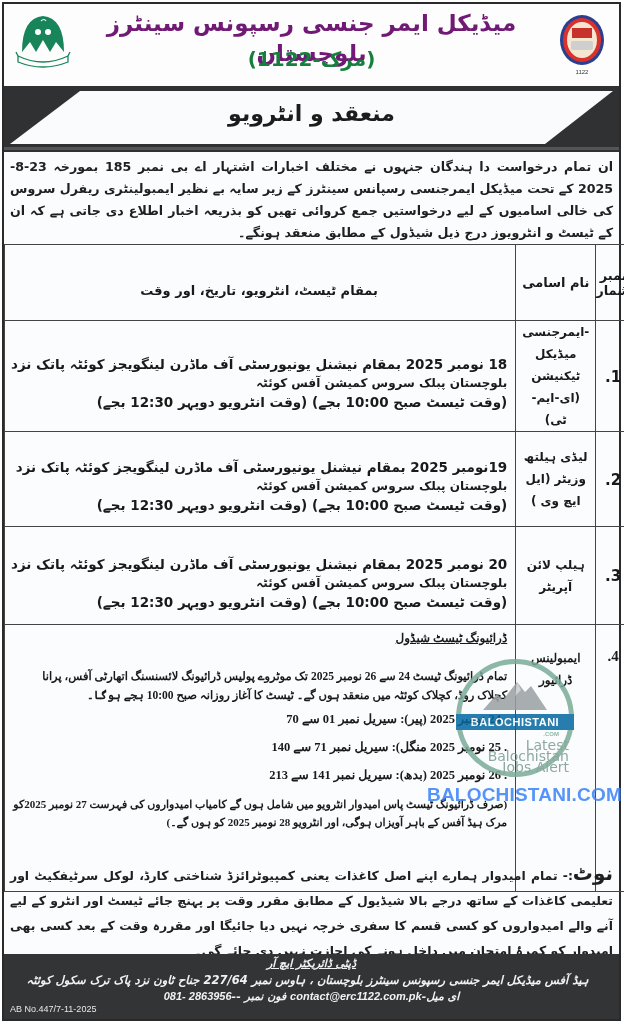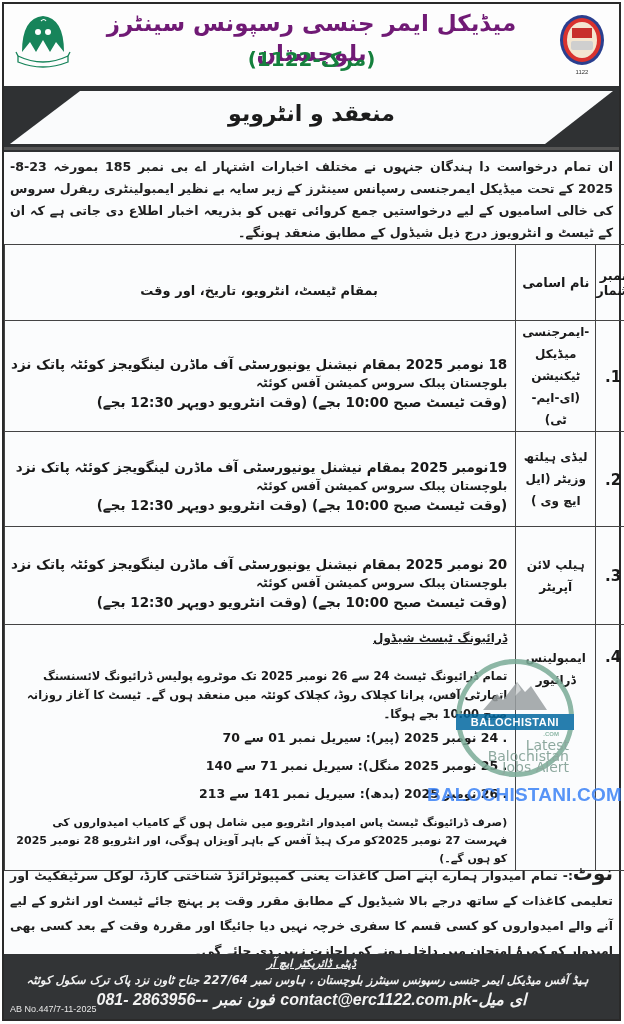--- a/index.html
+++ b/index.html
@@ -36,32 +36,32 @@
   .name-text { font-size: 12px; font-weight: bold; line-height: 22px; display: block; padding: 0 6px; }
   .detail-line { display: block; font-size: 12px; font-weight: bold; line-height: 19px; white-space: nowrap; }
   .detail-line.big { font-size: 13.5px; }
   .detail-heading { display: block; font-size: 12px; font-weight: bold; text-decoration: underline; line-height: 18px; margin-bottom: 20px; }
   .detail-sched { display: block; font-size: 12.5px; font-weight: bold; line-height: 28px; }
   .detail-para { display: block; font-size: 11.5px; font-weight: bold; line-height: 19px; }
   .detail-small { display: block; font-size: 11px; font-weight: bold; line-height: 18px; margin-top: 6px; }
   .row1 td { height: 77px; }
   .row2 td { height: 95px; }
   .row3 td { height: 98px; }
-  .row4 td { height: 231px; }
+  .row4 td { height: 267px; font-family: Liberation Serif, serif; }
   .row4 .c-name, .row4 .c-serial { vertical-align: top; padding-top: 22px; }
 
   
   .note { position: absolute; left: 6px; right: 6px; top: 857px; direction: rtl; text-align: justify; font-size: 12.4px; font-weight: bold; line-height: 25px; color: #202020; }
   .note-label { font-size: 20px; font-weight: bold; }
 
   
   .footer { position: absolute; left: 0; top: 950px; width: 615px; height: 65px; background: #323436; color: #f2f2f2; }
   .footer-title { position: absolute; left: 0; right: 0; top: 3px; text-align: center; direction: rtl; font-size: 11px; font-weight: bold; text-decoration: underline; font-style: italic; }
   .footer-addr { position: absolute; left: 0; right: 8px; top: 19px; text-align: center; direction: rtl; font-size: 11.5px; font-weight: bold; font-style: italic; }
-  .footer-contact { position: absolute; left: 0; right: 0; top: 36px; text-align: center; direction: rtl; font-size: 16px; font-weight: bold; font-style: italic; }
+  .footer-contact { position: absolute; left: 0; right: 0; top: 36px; text-align: center; direction: rtl; font-size: 11px; font-weight: bold; font-style: italic; }
   .footer-contact .ltr { direction: ltr; unicode-bidi: embed; font-family: "Liberation Sans", sans-serif; }
   .footer-ab { position: absolute; left: 6px; top: 50px; font-size: 9px; font-family: "Liberation Sans", sans-serif; color: #e8e8e8; }
 
   
   .wm-circle { position: absolute; left: 452px; top: 655px; width: 118px; height: 118px; border: 5px solid #7aab97; border-radius: 50%; opacity: 0.85; }
   .wm-mount { position: absolute; left: 22px; top: 12px; width: 64px; height: 34px; }
   .wm-banner { position: absolute; left: -5px; top: 50px; width: 118px; height: 16px; background: #0369a1; color: #fff; font-family: "Liberation Sans", sans-serif; font-weight: bold; font-size: 11px; text-align: center; line-height: 16px; letter-spacing: 0.5px; }
   .wm-com { position: absolute; right: 10px; top: 67px; font-size: 6px; font-family: "Liberation Sans", sans-serif; color: #7aab97; font-weight: bold; }
   .wm-tag { position: absolute; left: 0; right: 0; top: 76px; text-align: right; font-size: 14px; font-family: "DejaVu Sans", sans-serif; color: #7a9a8e; line-height: 11px; }
   .wm-text { position: absolute; left: 423px; top: 780px; font-family: "Liberation Sans", sans-serif; font-weight: bold; font-size: 19px; color: #3b82f6; opacity: 0.85; letter-spacing: 0.2px; }

